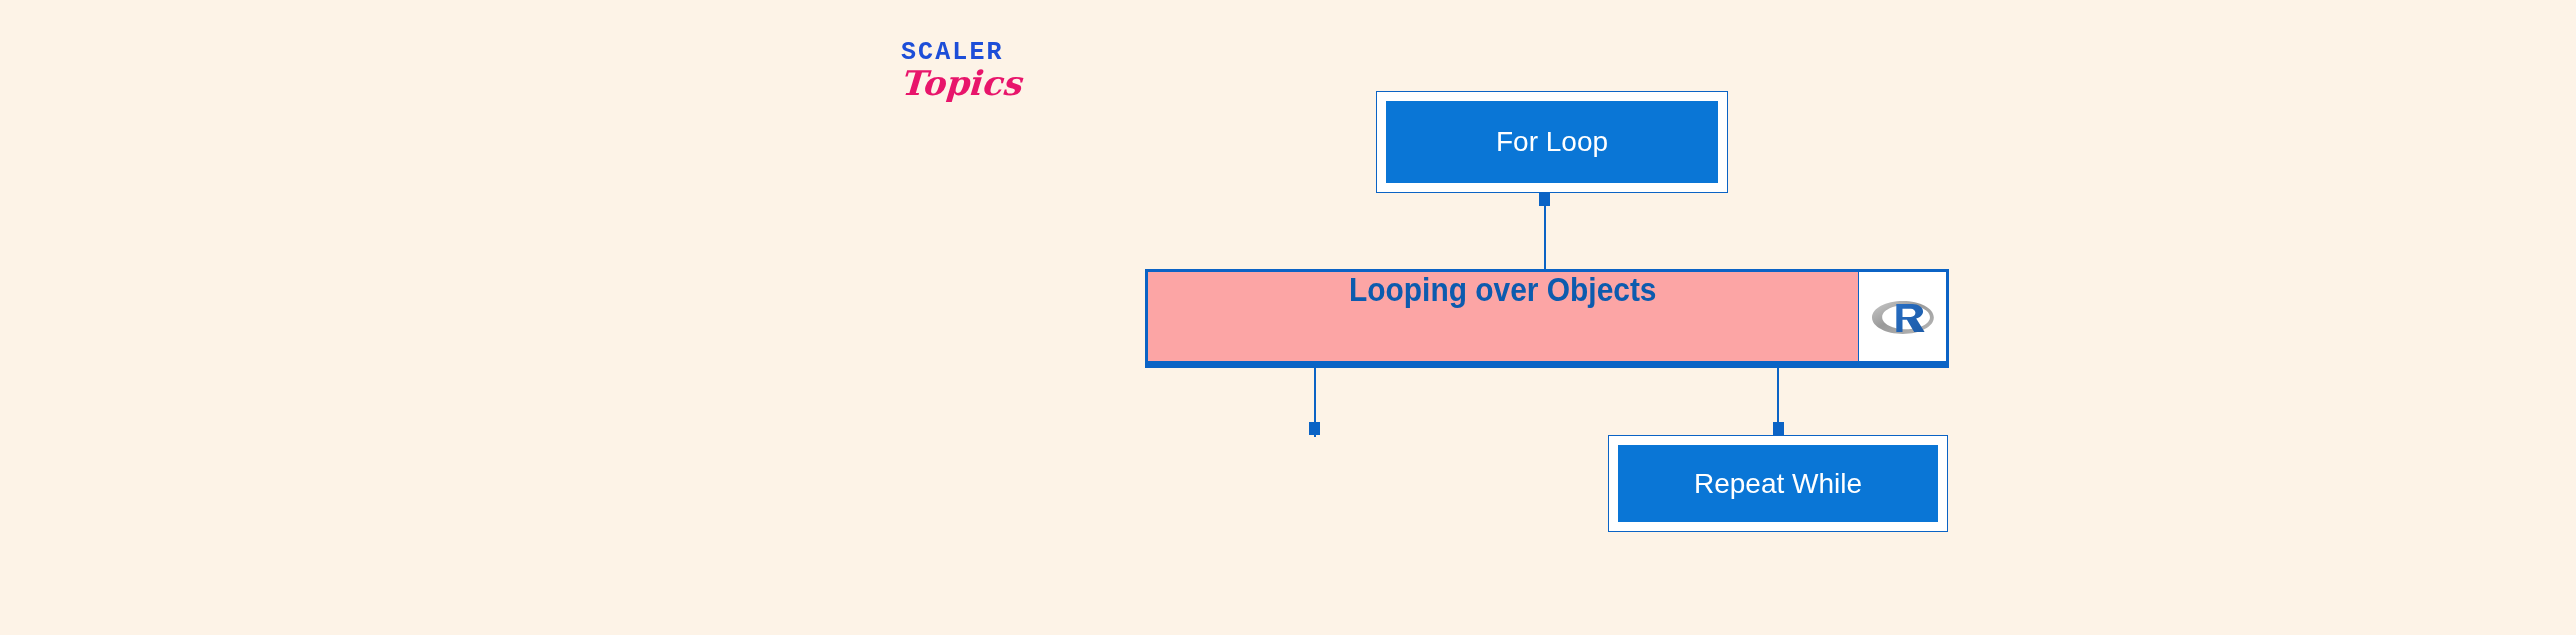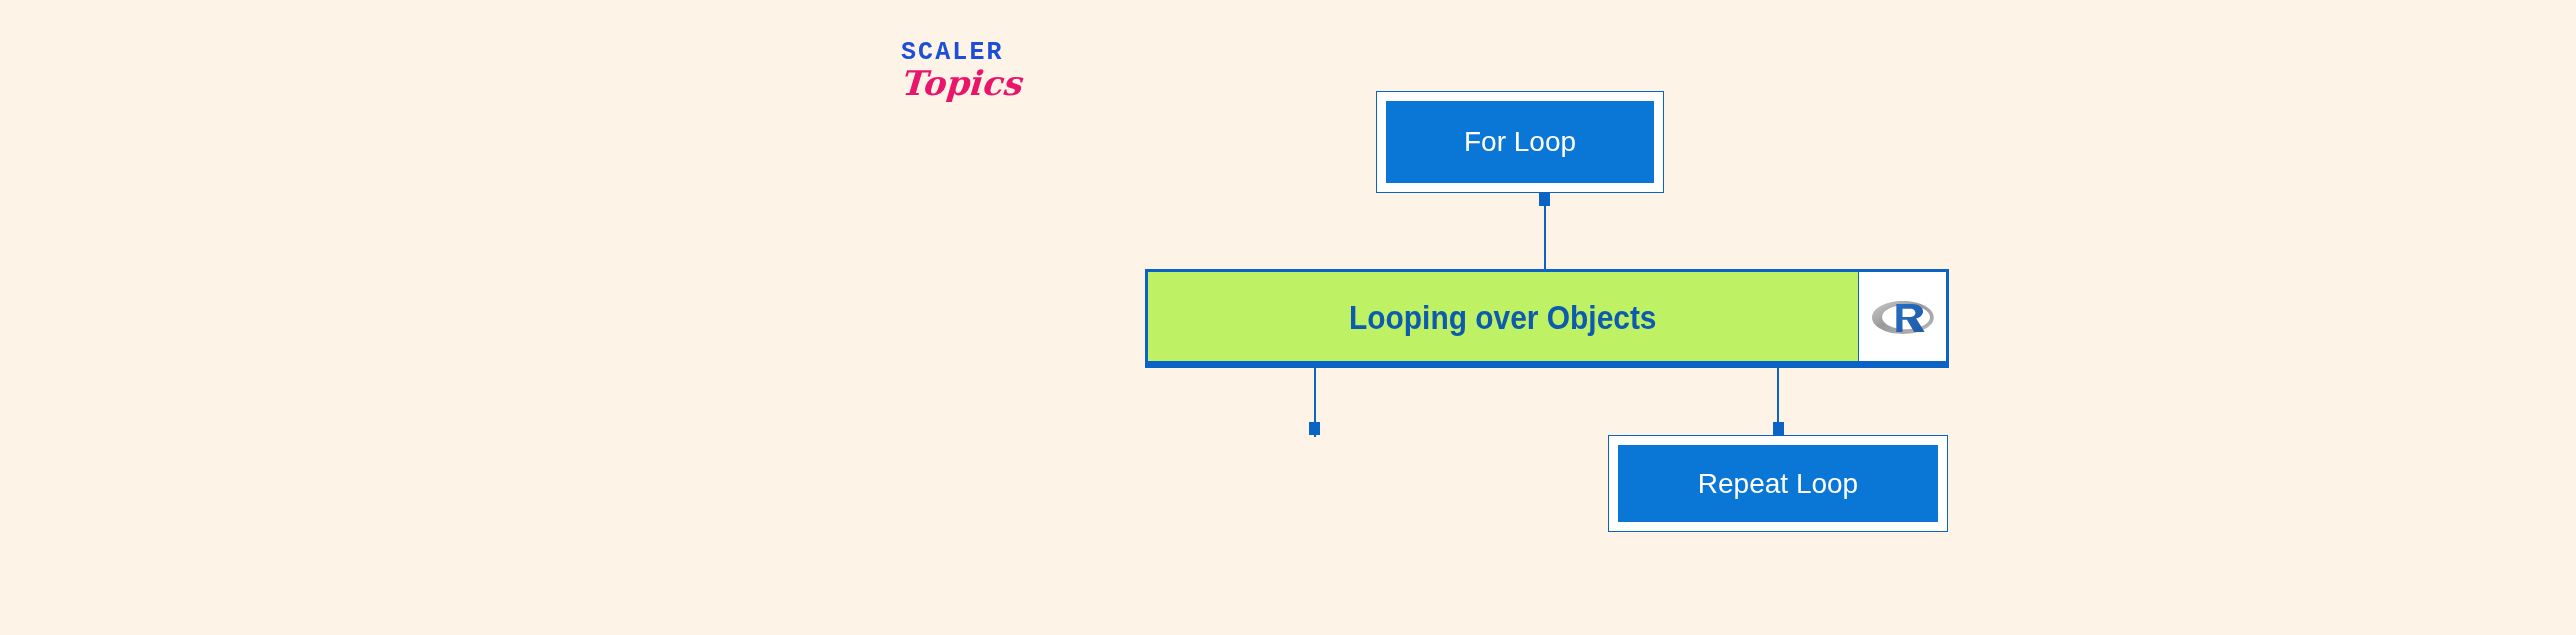--- a/index.html
+++ b/index.html
@@ -73,21 +73,21 @@
     color: #FFFFFF;
     font-family: "Liberation Sans", sans-serif;
     font-weight: 400;
     font-size: 28px;
     line-height: 1;
     white-space: nowrap;
     letter-spacing: 0px;
   }
 
   
-  #node-for-loop      { left: 1376px; top: 91px;  width: 288px; height: 102px; }
+  #node-for-loop      { left: 1376px; top: 91px;  width: 352px; height: 102px; }
   #node-while-loop    { left: 1145px; top: 435px;  width: 340px; height: 97px; }
   #node-repeat-loop   { left: 1608px; top: 435px;  width: 340px; height: 97px; }
 
   
   #node-central {
     position: absolute;
     left: 1145px;
     top: 269px;
     width: 804px;
     height: 99px;
@@ -96,23 +96,22 @@
     border-top: 3.1px solid #0B63C5;
     border-left: 3.1px solid #0B63C5;
     border-right: 3.1px solid #0B63C5;
     border-bottom: 7.2px solid #0B63C5;
     display: flex;
     align-items: stretch;
   }
   .central-title-cell {
     flex: 1 1 auto;
     display: flex;
-    align-items: center;
     justify-content: center;
-    background: #bef264;
+    background: #fca5a5;
   }
   .central-title {
     color: #0D5BAE;
     font-family: "Liberation Sans Narrow", "Liberation Sans", sans-serif;
     font-weight: 700;
     font-size: 34px;
     line-height: 1;
     white-space: nowrap;
     transform: scaleX(0.88);
     transform-origin: center;
@@ -201,18 +200,18 @@
 
   <div class="conn-line" id="conn-while-line"></div>
   <div class="conn-stub" id="conn-while-stub"></div>
 
   <div class="conn-line" id="conn-repeat-line"></div>
   <div class="conn-stub" id="conn-repeat-stub"></div>
 
 
   <div class="node" id="node-repeat-loop">
     <div class="node-fill">
-      <span class="node-label">Repeat Loop</span>
+      <span class="node-label">Repeat While</span>
     </div>
   </div>
 
 </div>
 
 
 </body></html>

